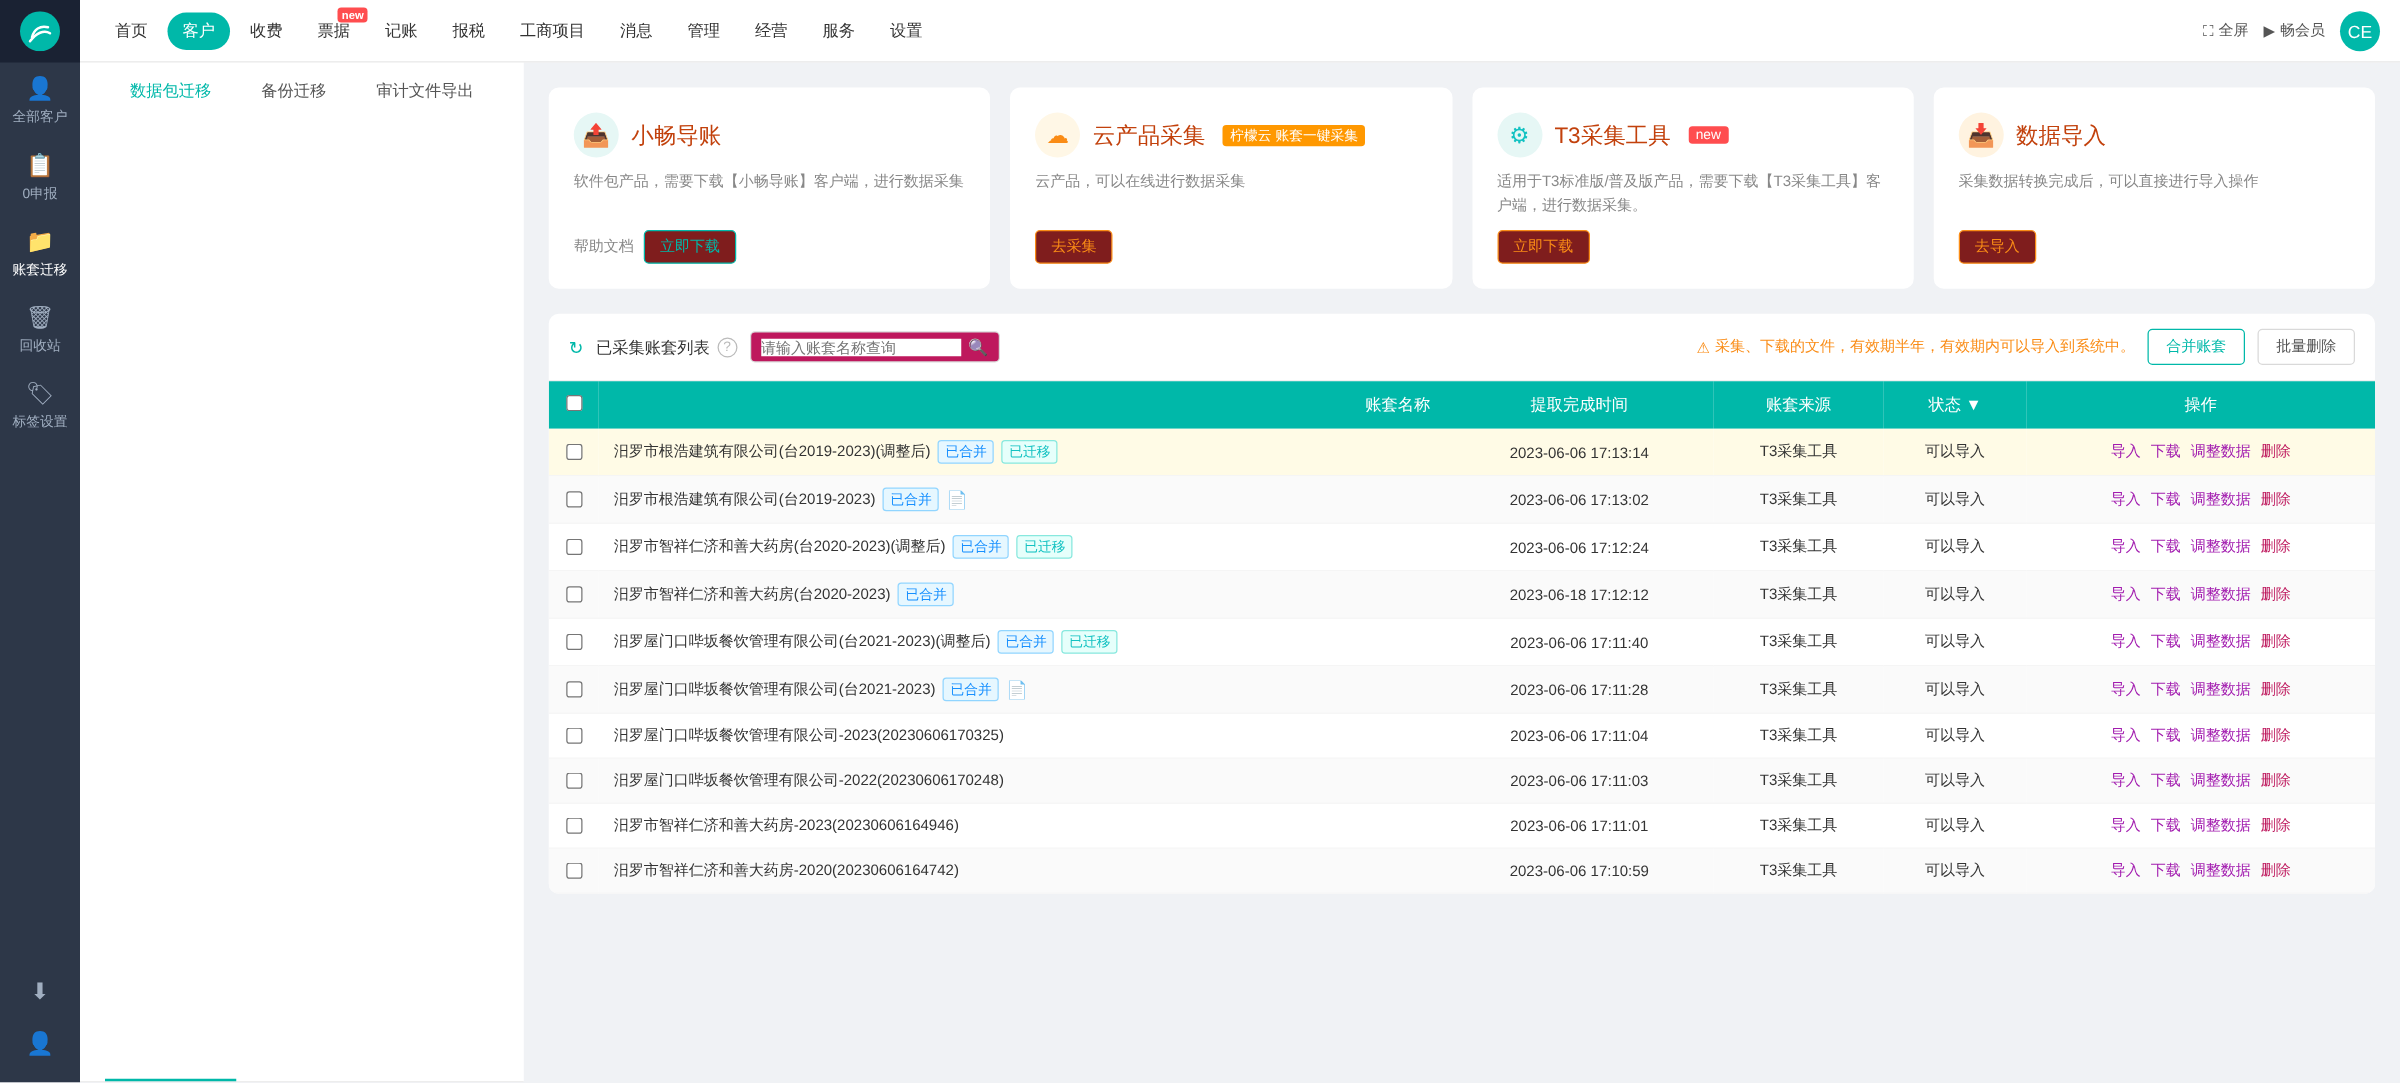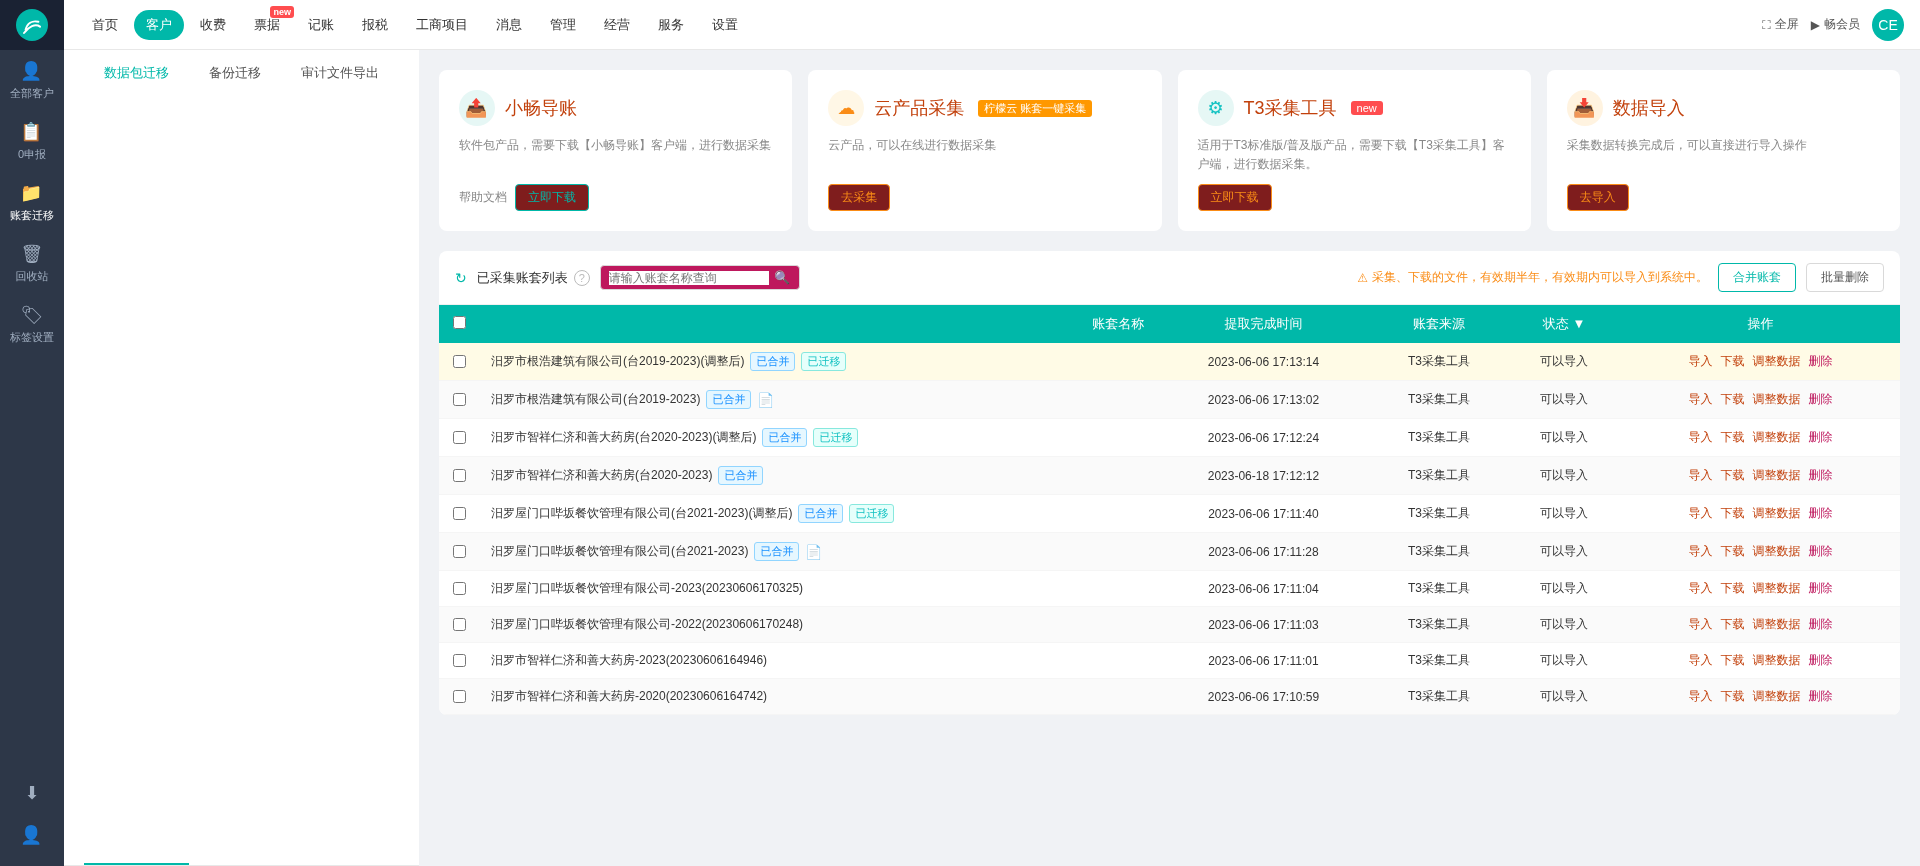--- a/index.html
+++ b/index.html
@@ -317,21 +317,21 @@
     .tag-badge {
       display: inline-block;
       font-size: 11px;
       padding: 1px 5px;
       border-radius: 3px;
       white-space: nowrap;
     }
     .tag-blue { background: #e6f7ff; color: #1890ff; border: 1px solid #91d5ff; }
     .tag-teal { background: #e6fffb; color: #13c2c2; border: 1px solid #87e8de; }
     .action-link {
-      color: #c2410c;
+      color: #a21caf;
       cursor: pointer;
       padding: 0 4px;
       font-size: 12px;
     }
     .action-link.red { color: #be185d; }
     .checkbox-cell { display: flex; justify-content: center; }
     input[type="checkbox"] { cursor: pointer; }
     .status-ok { color: #52c41a; }
     .file-icon { color: #bbb; font-size: 14px; cursor: pointer; }
   </style>

